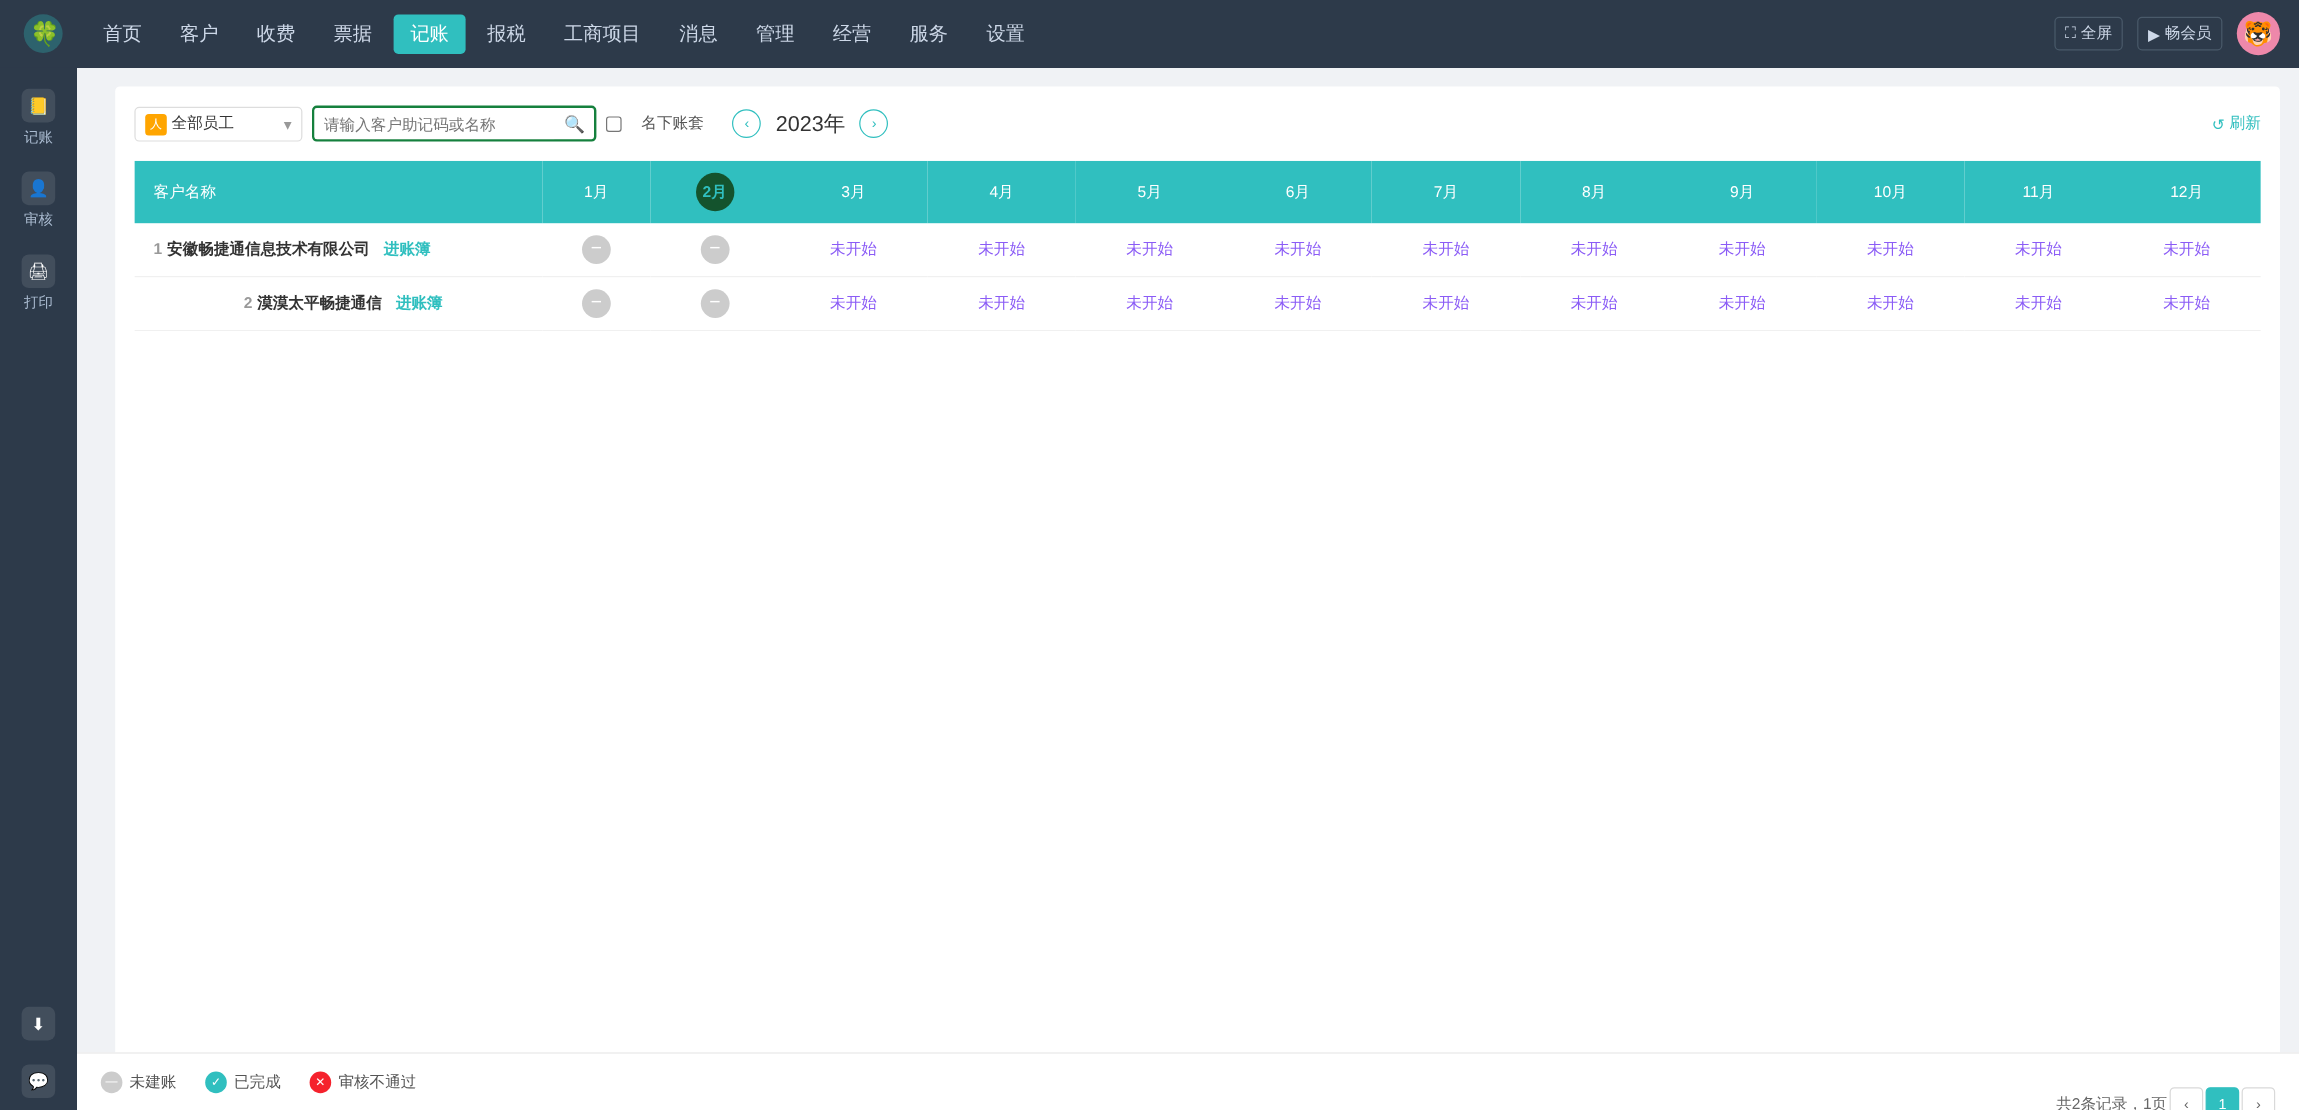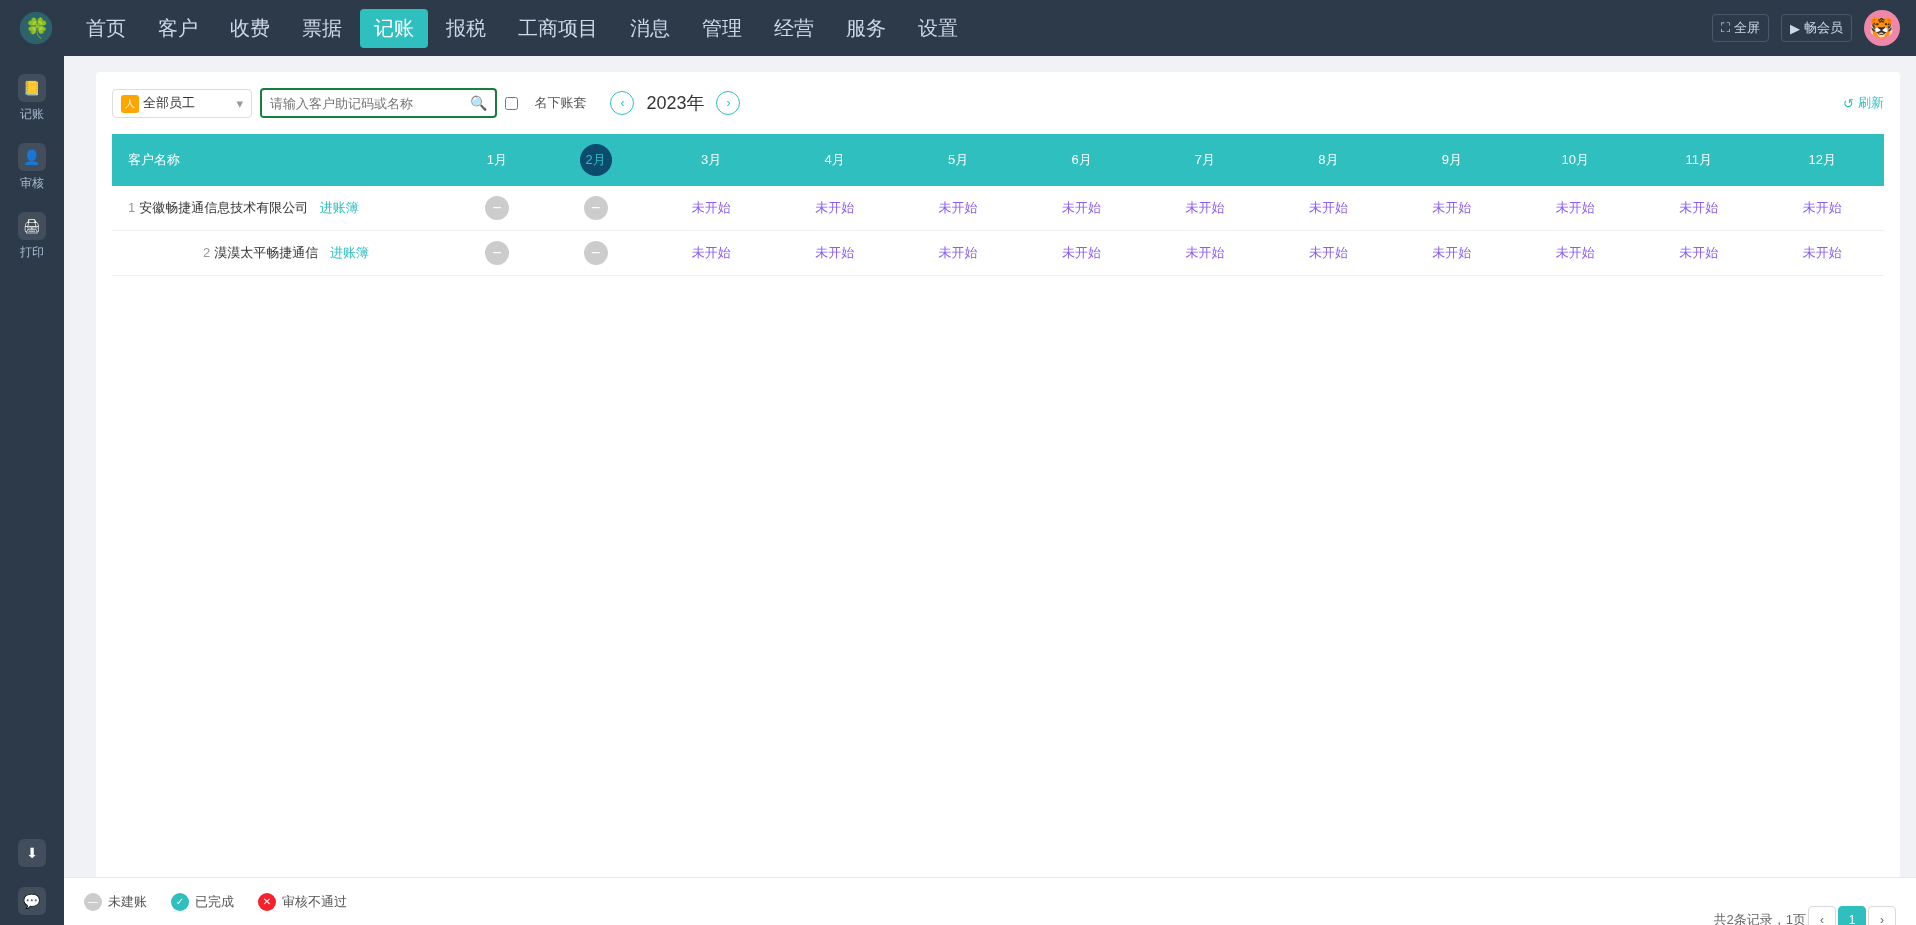--- a/index.html
+++ b/index.html
@@ -26,21 +26,21 @@
     }
     .logo-svg { width: 36px; height: 36px; }
     .nav-items {
       display: flex;
       align-items: center;
       gap: 4px;
       flex: 1;
     }
     .nav-item {
       color: #cdd8e8;
-      font-size: 20px;
+      font-size: 16px;
       padding: 6px 14px;
       border-radius: 4px;
       cursor: pointer;
       white-space: nowrap;
     }
     .nav-item.active {
       background: #30bfbf;
       color: #fff;
       border-radius: 4px;
     }
@@ -255,31 +255,32 @@
     }
     .data-table td {
       padding: 10px 8px;
       text-align: center;
       border-bottom: 1px solid #f0f0f0;
       color: #666;
     }
     .data-table td:first-child {
       text-align: left;
       padding-left: 16px;
+      font-weight: bold;
     }
     .month-active {
       display: inline-flex;
       align-items: center;
       justify-content: center;
       width: 32px;
       height: 32px;
       border-radius: 50%;
-      background: #0c4a6e;
+      background: #14532d;
       color: #30bfbf !important;
-      font-weight: normal;
+      font-weight: bold;
     }
     .link-btn {
       color: #30bfbf;
       cursor: pointer;
       font-size: 13px;
       margin-left: 8px;
     }
     .cell-dash {
       display: inline-flex;
       align-items: center;

